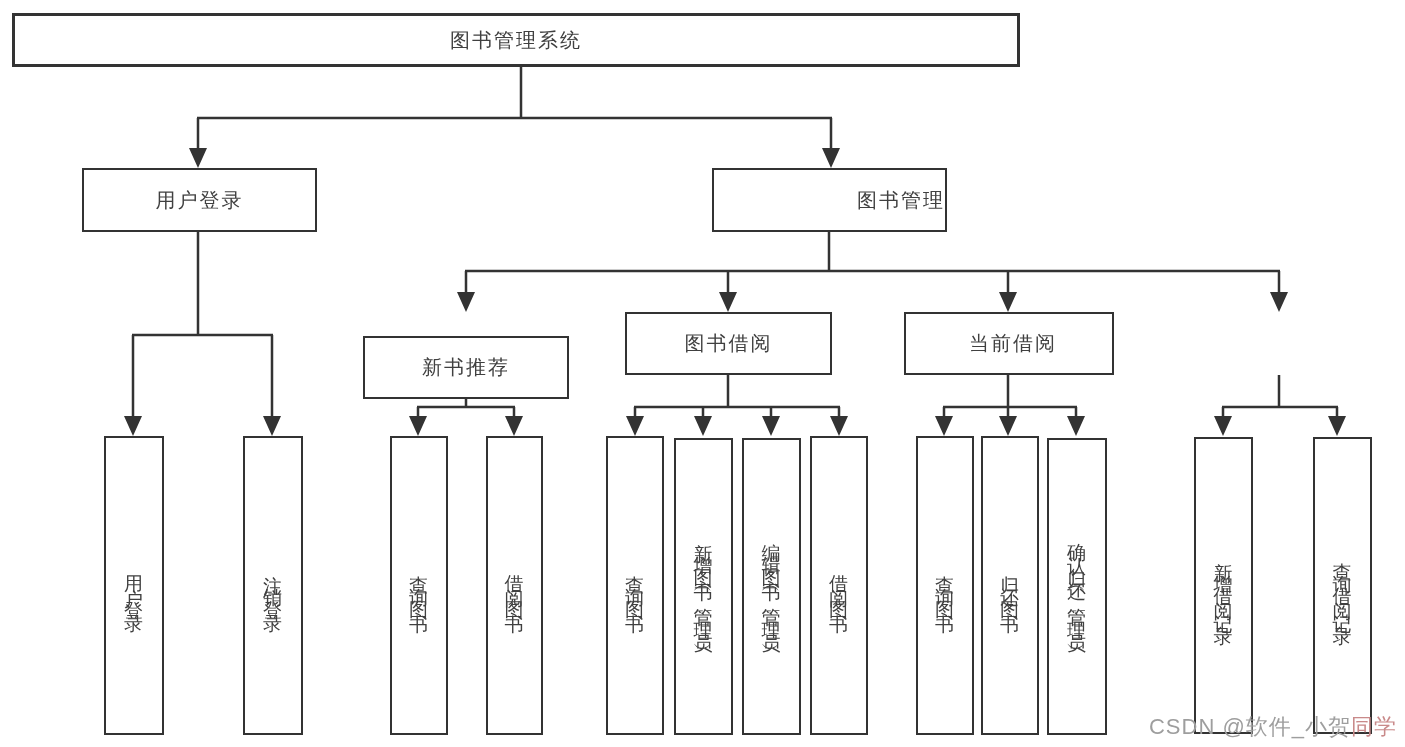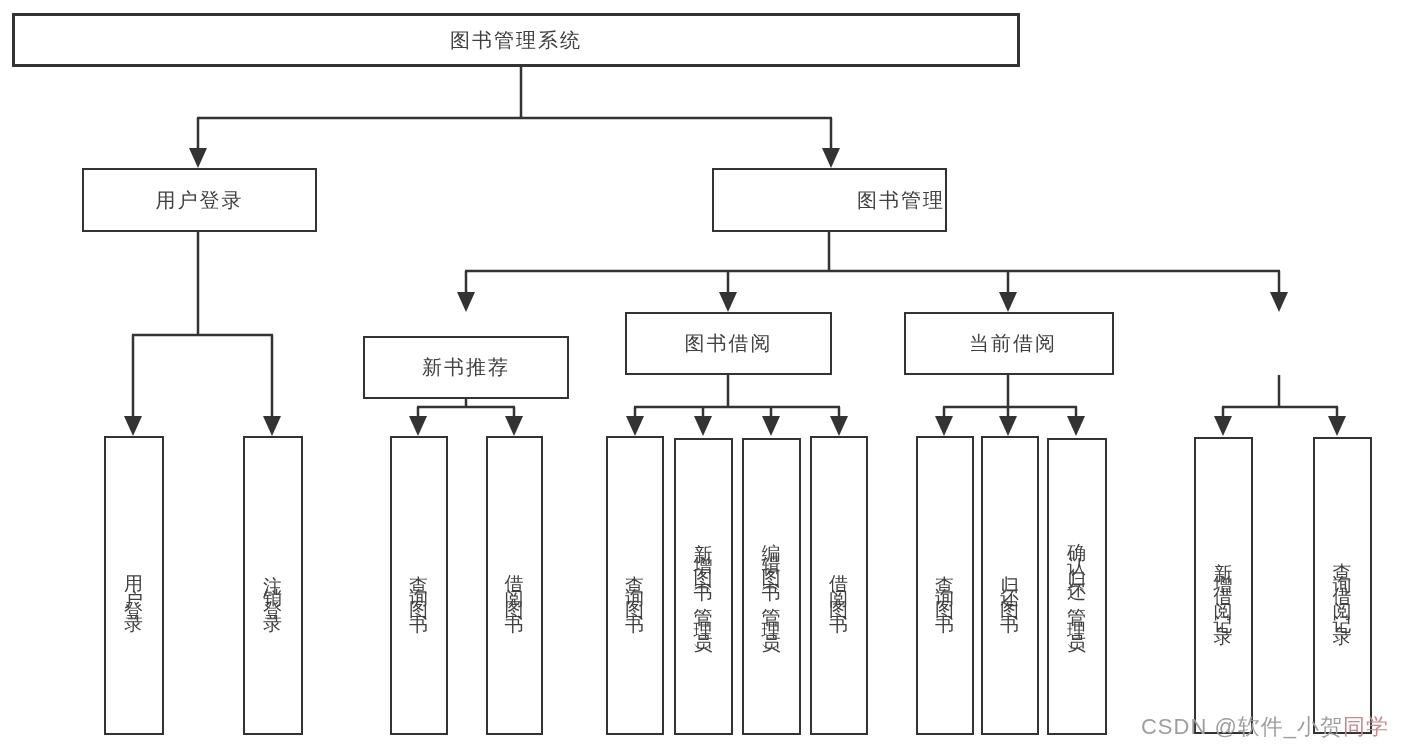--- a/index.html
+++ b/index.html
@@ -40,21 +40,21 @@
   }
   .vnode span {
     writing-mode: vertical-rl;
     font-size: 19px;
     letter-spacing: 13px;
     line-height: 1;
     white-space: nowrap;
   }
   #watermark {
     position: absolute;
-    right: 16px;
+    right: 8px;
     bottom: 5px;
     font-size: 22px;
     letter-spacing: 1px;
     white-space: nowrap;
     pointer-events: none;
   }
   #watermark .wm-gray { color: #9e9e9e; }
   #watermark .wm-red  { color: #c98a8a; }
 </style>
 </head>

